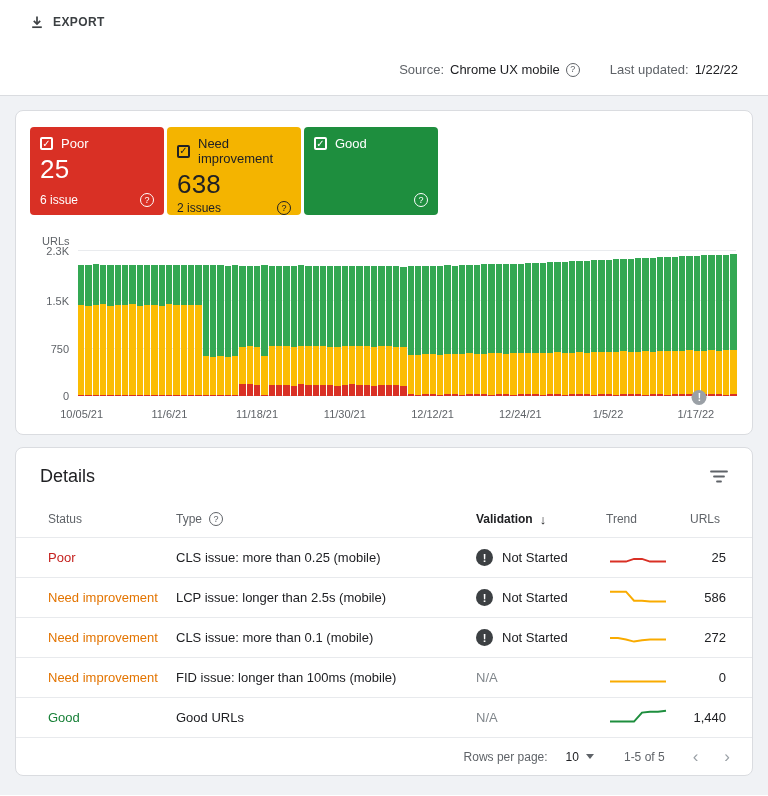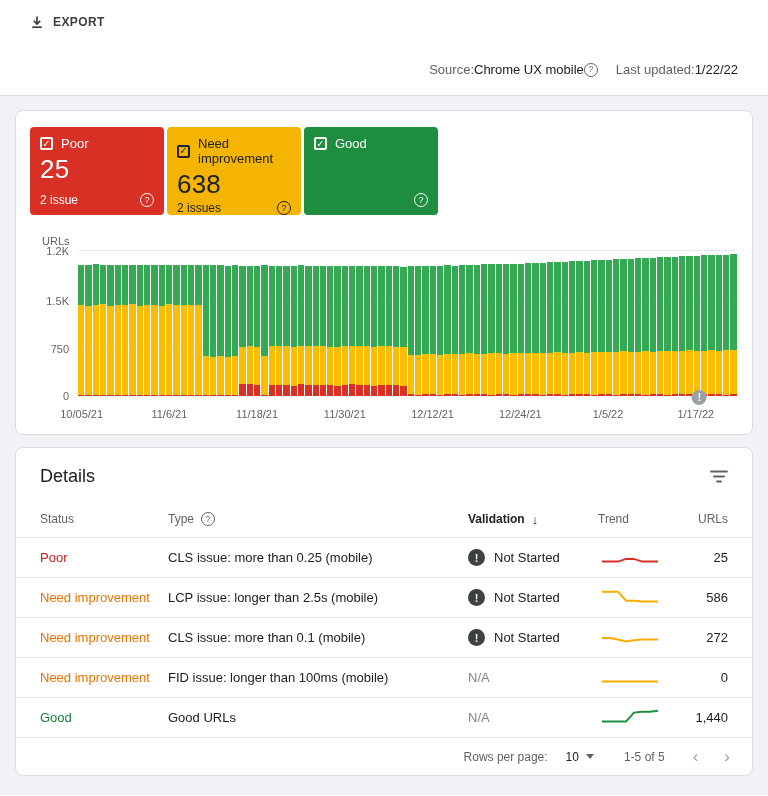--- a/index.html
+++ b/index.html
@@ -7,21 +7,21 @@
   body{font-family:"Liberation Sans",sans-serif;background:#fff;color:#202124;overflow:hidden;font-size:13px}
   [data-interactable="true"]{cursor:pointer}
 
   
   .topbar{height:44px;display:flex;align-items:center;justify-content:space-between;padding:0 28px 0 30px;background:#fff}
   .breadcrumb{display:flex;align-items:center;gap:10px;font-size:16px;color:#202124}
   .breadcrumb .sep{color:#5f6368;font-size:14px}
   .export-btn{display:flex;align-items:center;gap:9px;background:none;border:none;font-family:inherit;font-size:12px;font-weight:700;letter-spacing:.4px;color:#3c4043}
 
   
-  .meta-row{height:52px;display:flex;align-items:center;justify-content:flex-end;padding:0 30px;border-bottom:1px solid #dadce0;font-size:13px;color:#5f6368;background:#fff}
+  .meta-row{height:52px;display:flex;align-items:center;justify-content:flex-end;gap:6px;padding:0 30px;border-bottom:1px solid #dadce0;font-size:13px;color:#5f6368;background:#fff}
   .meta-row .dark{color:#202124}
   .meta-gap{width:18px}
   .help-o{width:14px;height:14px;min-width:14px;border:1px solid currentColor;border-radius:50%;display:inline-flex;align-items:center;justify-content:center;font-size:9px;line-height:1}
   .help-gray{color:#5f6368}
 
   
   main{background:#f0f2f5;height:calc(796px - 97px);padding:14px 15px 14px 15px}
   .card{background:#fff;border:1px solid #dadce0;border-radius:8px}
   .chart-card{padding:16px 16px 6px 14px;margin-bottom:12px}
 
@@ -47,21 +47,21 @@
   .seg{width:100%}
   .xlabels{position:relative;height:32px;margin-left:48px}
   .xtick{position:absolute;top:12px;transform:translateX(-50%);font-size:11px;color:#5f6368;white-space:nowrap}
   .annot{position:absolute;top:-6px;width:15px;height:15px;border-radius:50%;background:#9aa0a6;color:#fff;display:flex;align-items:center;justify-content:center;font-size:10px;font-weight:700;transform:translateX(-50%)}
 
   
   .details-card{overflow:hidden}
   .details-head{display:flex;align-items:center;justify-content:space-between;padding:18px 24px 14px}
   .details-title{font-size:18px;font-weight:400;color:#202124}
   .filter-icon{color:#5f6368;display:flex}
-  .thead,.trow{display:grid;grid-template-columns:128px 300px 130px 1fr 56px;align-items:center;padding:0 24px}
+  .thead,.trow{display:grid;grid-template-columns:128px 300px 130px 1fr 56px;align-items:center;padding:0 32px}
   .thead{height:36px;font-size:12px;color:#5f6368}
   .th{display:flex;align-items:center;gap:7px}
   .th-dark{color:#202124;font-weight:700}
   .sort-arrow{font-size:13px;font-weight:700}
   .th-right,.urls-cell{justify-content:flex-end;text-align:right}
   .trow{height:40px;border-top:1px solid #e8eaed;font-size:13px}
   .cell{display:flex;align-items:center}
   .val-cell{gap:9px}
   .val-icon{width:17px;height:17px;min-width:17px;border-radius:50%;background:#3c4043;color:#fff;display:inline-flex;align-items:center;justify-content:center;font-size:11px;font-weight:700}
   .na .val-text{color:#80868b}
@@ -100,21 +100,21 @@
 
   <section class="card chart-card" data-interactable="false">
     <div class="summary-row" id="summary-row" data-interactable="false">
         <div class="sum-card" data-interactable="true" style="background: rgb(217, 48, 37); color: rgb(255, 255, 255);">
           <div class="sum-top" data-interactable="false">
             <span class="cbx" data-interactable="true">✓</span>
             <span class="sum-label" data-interactable="false">Poor</span>
           </div>
           <div class="sum-value" data-interactable="false">25</div>
           <div class="sum-bottom" data-interactable="false">
-            <span class="sum-sub" data-interactable="false">2 issue</span>
+            <span class="sum-sub" data-interactable="false">6 issue</span>
             <span class="help-o" data-interactable="true">?</span>
           </div>
         </div>
         <div class="sum-card" data-interactable="true" style="background: rgb(244, 180, 0); color: rgb(32, 33, 36);">
           <div class="sum-top" data-interactable="false">
             <span class="cbx" data-interactable="true">✓</span>
             <span class="sum-label" data-interactable="false">Need improvement</span>
           </div>
           <div class="sum-value" data-interactable="false">638</div>
           <div class="sum-bottom" data-interactable="false">
@@ -131,21 +131,21 @@
             <span class="sum-sub" data-interactable="false"></span>
             <span class="help-o" data-interactable="true">?</span>
           </div>
         </div>
       </div>
 
     <div class="chart" data-interactable="false">
       <div class="chart-ylabel" data-interactable="false">URLs</div>
       <div class="plot-row" data-interactable="false">
         <div class="gutter" id="yticks" data-interactable="false">
-            <span class="ytick" data-interactable="false" style="bottom: 100%;">1.2K</span>
+            <span class="ytick" data-interactable="false" style="bottom: 100%;">2.3K</span>
             <span class="ytick" data-interactable="false" style="bottom: 65.2174%;">1.5K</span>
             <span class="ytick" data-interactable="false" style="bottom: 32.6087%;">750</span>
             <span class="ytick" data-interactable="false" style="bottom: 0%;">0</span>
           </div>
         <div class="plot" data-interactable="false">
           <div id="grid" data-interactable="false">
               <div class="gridline" data-interactable="false" style="bottom: 100%;"></div>
               <div class="gridline" data-interactable="false" style="bottom: 65.2174%;"></div>
               <div class="gridline" data-interactable="false" style="bottom: 32.6087%;"></div>
               <div class="gridline base" data-interactable="false" style="bottom: 0%;"></div>

